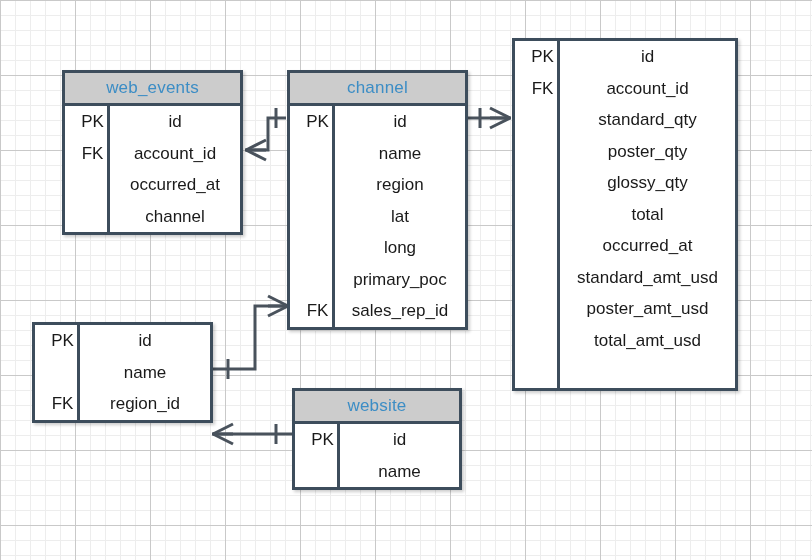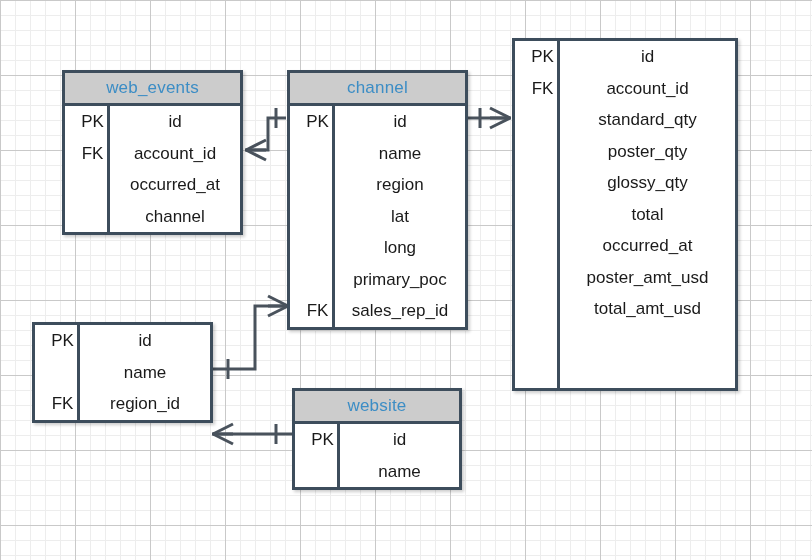--- a/index.html
+++ b/index.html
@@ -199,20 +199,21 @@
         <div class="cell"></div>
       </div>
       <div class="field-col">
         <div class="cell">id</div>
         <div class="cell">account_id</div>
         <div class="cell">standard_qty</div>
         <div class="cell">poster_qty</div>
         <div class="cell">glossy_qty</div>
         <div class="cell">total</div>
         <div class="cell">occurred_at</div>
+        <div class="cell">standard_amt_usd</div>
         <div class="cell">poster_amt_usd</div>
         <div class="cell">total_amt_usd</div>
       </div>
     </div>
   </div>
 
   <div class="entity" style="left:32px; top:322px; width:181px;">
     <div class="entity-body">
       <div class="key-col">
         <div class="cell">PK</div>

